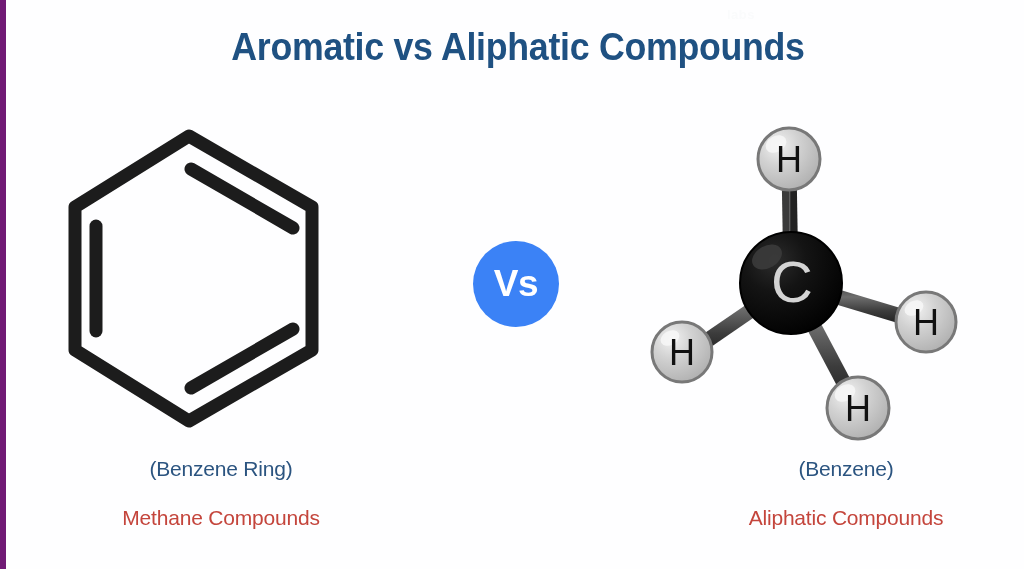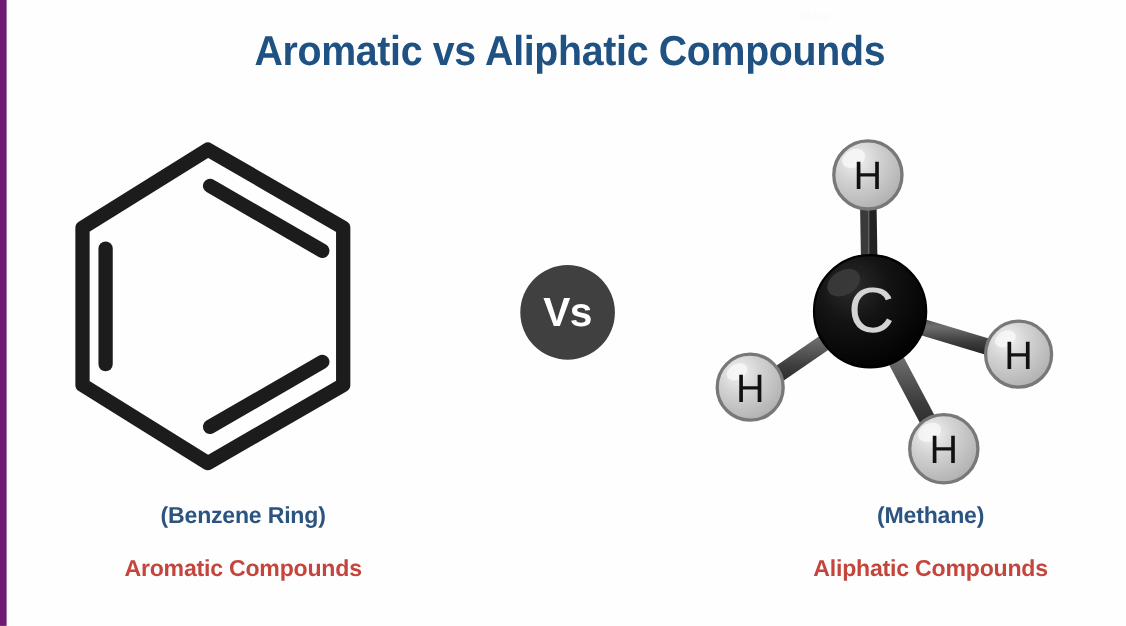--- a/index.html
+++ b/index.html
@@ -65,21 +65,21 @@
   .benzene-wrap svg { display: block; }
 
   
   .vs-badge {
     position: absolute;
     left: 467px;
     top: 241px;
     width: 86px;
     height: 86px;
     border-radius: 50%;
-    background: #404040;
+    background: #3b82f6;
     display: flex;
     align-items: center;
     justify-content: center;
   }
   .vs-badge .vs-text {
     color: #ffffff;
     font-family: "Liberation Sans", sans-serif;
     font-weight: bold;
     font-size: 37px;
     line-height: 1;
@@ -96,21 +96,21 @@
     height: 340px;
   }
   .methane-wrap svg { display: block; }
 
   
   .caption {
     position: absolute;
     text-align: center;
     white-space: nowrap;
     font-family: "Liberation Sans", sans-serif;
-    font-weight: bold;
+    font-weight: normal;
   }
   .caption-sub {
     font-size: 21px;
     color: #2b5480;
     letter-spacing: -0.2px;
   }
   .caption-main {
     font-size: 21px;
     color: #c4453c;
     letter-spacing: -0.2px;
@@ -206,18 +206,18 @@
 
       <g>
         <circle cx="155" cy="173" r="51" fill="url(#gC)" stroke="#000000" stroke-width="2"></circle>
         <ellipse cx="131" cy="147" rx="16" ry="11" fill="#3b3b3b" opacity="0.9" transform="rotate(-30 131 147)"></ellipse>
         <text x="156" y="192" text-anchor="middle" font-family="Liberation Sans, sans-serif" font-size="58" fill="#d4d4d4">C</text>
       </g>
     </svg>
   </div>
 
   <div class="caption caption-sub left-sub">(Benzene Ring)</div>
-  <div class="caption caption-main left-main">Aromatic Compounds</div>
-
-  <div class="caption caption-sub right-sub">(Methane)</div>
+  <div class="caption caption-main left-main">Methane Compounds</div>
+
+  <div class="caption caption-sub right-sub">(Benzene)</div>
   <div class="caption caption-main right-main">Aliphatic Compounds</div>
 
 </div>
 
 </body></html>

